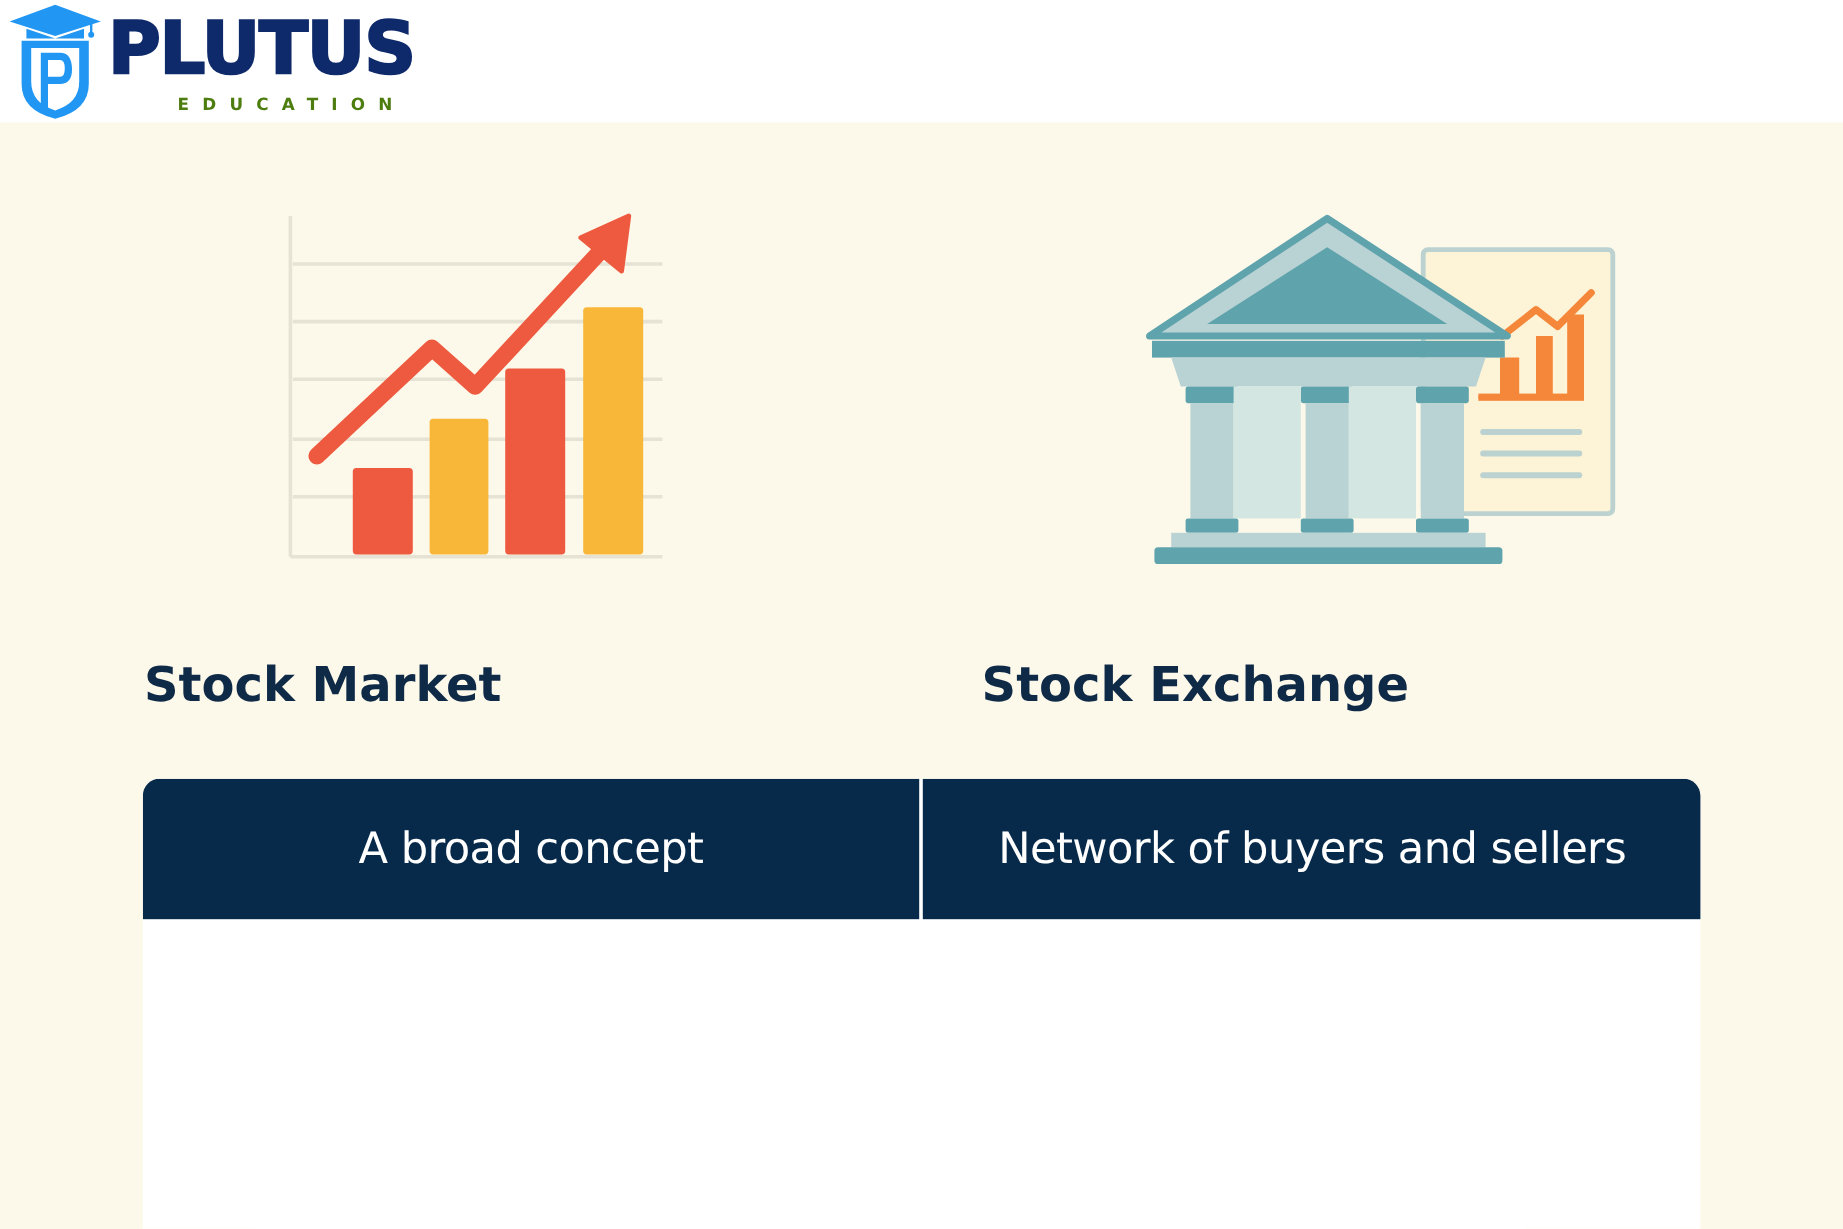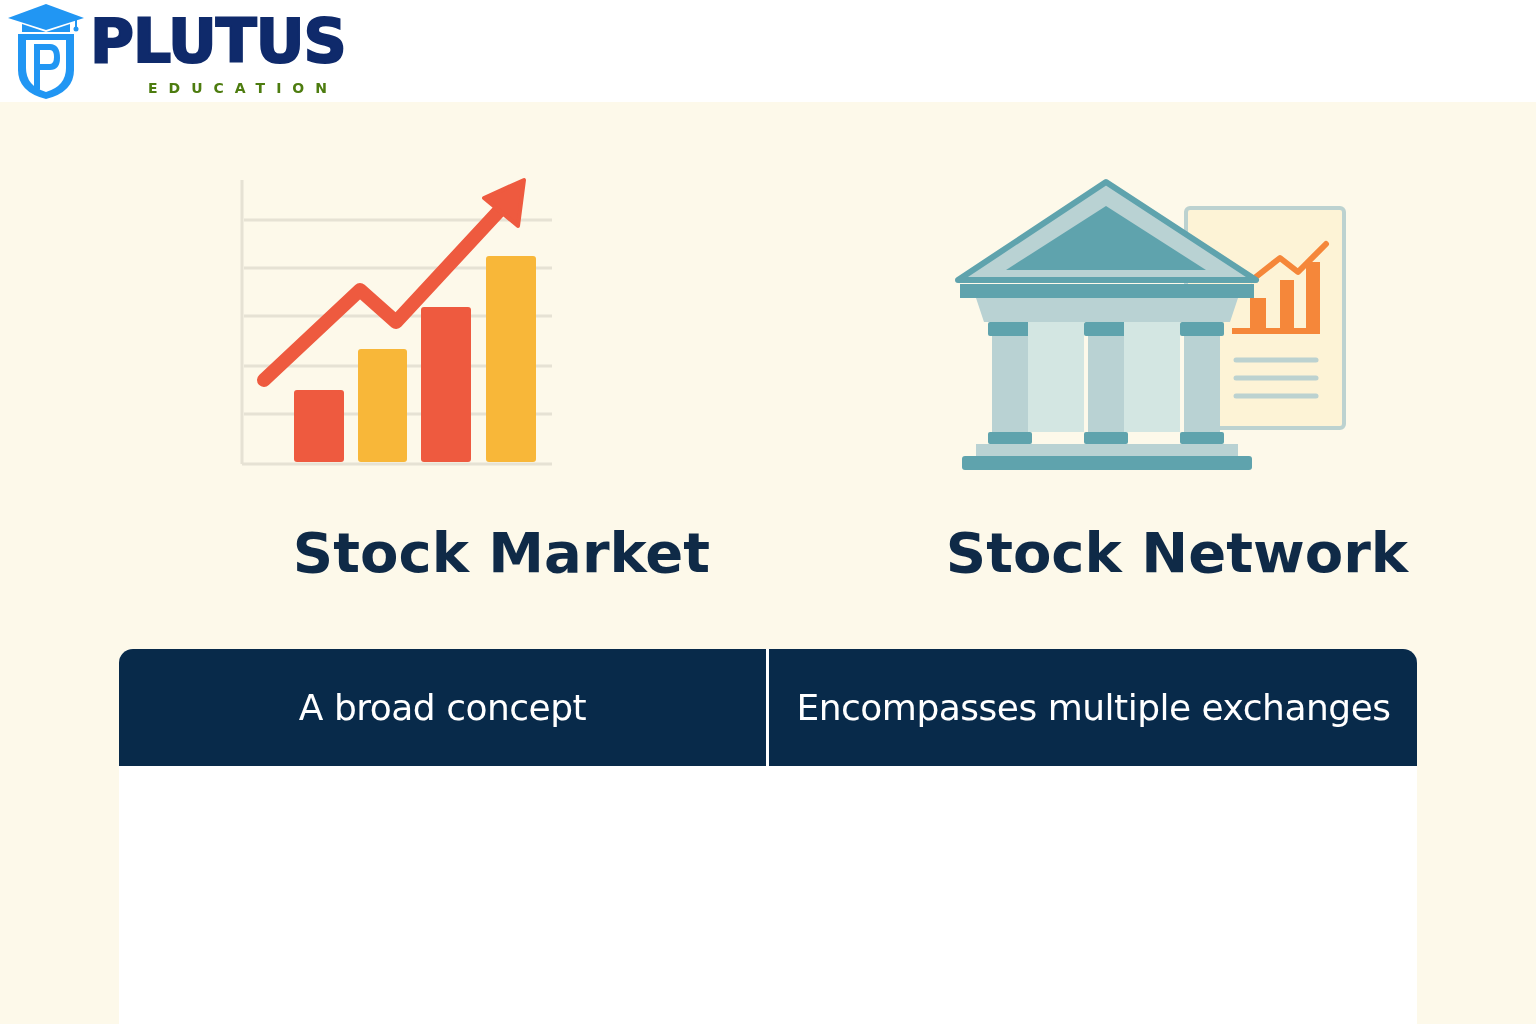--- a/index.html
+++ b/index.html
@@ -8,21 +8,21 @@
 
   .header { position: absolute; left: 0; top: 0; width: 1536px; height: 102px; background: #ffffff; }
   .logo { position: absolute; left: 0; top: 0; width: 360px; height: 116px; }
   .logo-mark { position: absolute; left: 6px; top: 2px; width: 80px; height: 98px; }
   .logo-word { position: absolute; left: 90px; top: 6px; font-family: "DejaVu Sans", sans-serif; font-weight: 900; font-size: 60px; letter-spacing: -1px; color: #0f2a6b; line-height: 70px; -webkit-text-stroke: 2px #0f2a6b; }
   .logo-sub { position: absolute; left: 112px; top: 77px; font-family: "DejaVu Sans", sans-serif; font-weight: bold; font-size: 14px; letter-spacing: 11px; color: #4d7c0f; line-height: 22px; margin-left: 36px; }
 
   .icon-market { position: absolute; left: 236px; top: 176px; width: 320px; height: 292px; }
   .icon-exchange { position: absolute; left: 950px; top: 176px; width: 400px; height: 300px; }
 
-  .heading { position: absolute; top: 516px; height: 74px; font-family: "DejaVu Sans", sans-serif; font-weight: bold; font-size: 56px; color: #0f2a47; line-height: 74px; white-space: nowrap; text-align: right; }
+  .heading { position: absolute; top: 534px; height: 74px; font-family: "DejaVu Sans", sans-serif; font-weight: bold; font-size: 40px; color: #0f2a47; line-height: 74px; white-space: nowrap; text-align: left; }
   .heading-left { left: 120px; width: 590px; }
   .heading-right { left: 818px; width: 590px; }
 
   .table { position: absolute; left: 119px; top: 607px; width: 1298px; height: 397px; background: #ffffff; border-radius: 14px; overflow: hidden; display: grid; grid-template-columns: 647px 649px; grid-template-rows: 117px 118px 118px; column-gap: 3px; row-gap: 2px; margin-top: 42px; }
   .cell { background: #082a4a; display: flex; align-items: center; justify-content: center; color: #ffffff; font-family: "DejaVu Sans", sans-serif; font-size: 36px; white-space: nowrap; letter-spacing: -0.5px; }
   .cell span { display: block; }
 </style>
 </head>
 <body>
 
@@ -92,22 +92,22 @@
   <rect x="78" y="146" width="56" height="110" fill="#d3e6e2"></rect>
   <rect x="174" y="146" width="56" height="110" fill="#d3e6e2"></rect>
   <rect x="38" y="256" width="44" height="12" rx="2" fill="#5fa3ad"></rect>
   <rect x="134" y="256" width="44" height="12" rx="2" fill="#5fa3ad"></rect>
   <rect x="230" y="256" width="44" height="12" rx="2" fill="#5fa3ad"></rect>
   <rect x="26" y="268" width="262" height="12" fill="#b9d2d3"></rect>
   <rect x="12" y="280" width="290" height="14" rx="3" fill="#5fa3ad"></rect>
 </svg>
 
 <div class="heading heading-left">Stock Market</div>
-<div class="heading heading-right">Stock Network</div>
+<div class="heading heading-right">Stock Exchange</div>
 
 <div class="table">
   <div class="cell">
       <span>A broad concept</span>
     </div>
   <div class="cell">
-      <span>Encompasses multiple exchanges</span>
+      <span>Network of buyers and sellers</span>
     </div>
 </div>
 
 </body></html>

